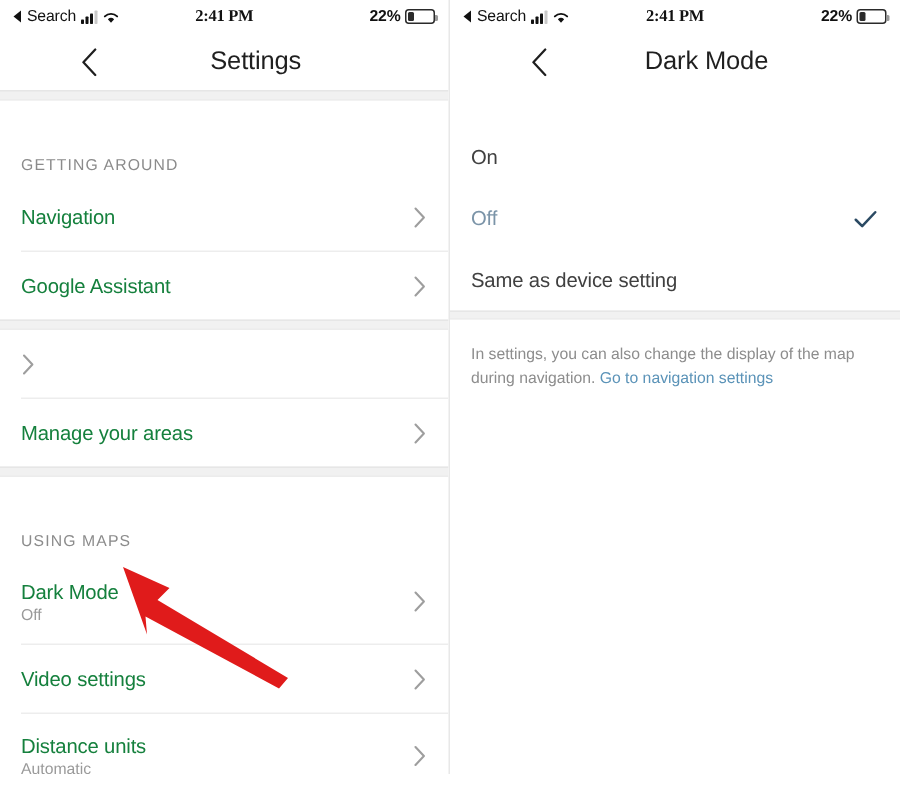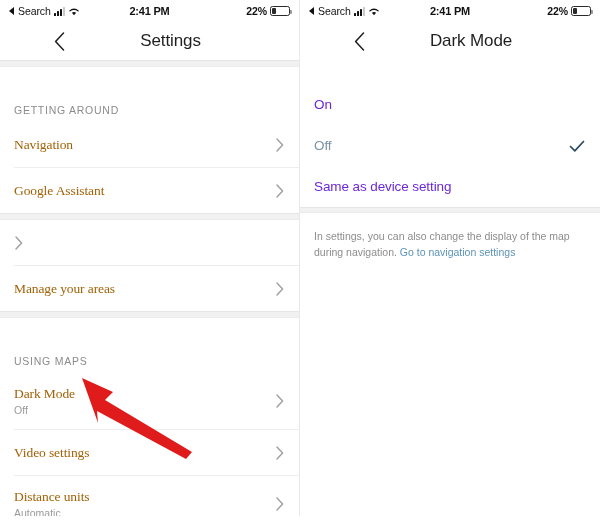--- a/index.html
+++ b/index.html
@@ -23,21 +23,21 @@
     height: 22px;
     display: flex;
     align-items: center;
     padding: 0 9px;
     font-size: 10.5px;
     color: #111;
     font-weight: 600;
     letter-spacing: -0.1px;
   }
   .sb-left { display: flex; align-items: center; gap: 3px; flex: 1 1 0; }
-  .sb-center { flex: 0 0 auto; font-size: 11px; font-weight: 700; letter-spacing: -0.2px; }
+  .sb-center { flex: 0 0 auto; font-size: 11px; font-weight: 700; letter-spacing: -0.2px; font-family: Liberation Serif, serif; }
   .sb-right { display: flex; align-items: center; justify-content: flex-end; gap: 3px; flex: 1 1 0; }
   .back-tri {
     width: 0; height: 0;
     border-top: 4px solid transparent;
     border-bottom: 4px solid transparent;
     border-right: 5px solid #111;
     margin-right: 1px;
   }
   .sb-label { font-size: 10.5px; font-weight: 500; }
   .sig { display: flex; align-items: flex-end; gap: 1px; height: 9px; }
@@ -111,23 +111,22 @@
     position: relative;
     display: flex;
     align-items: center;
     padding: 0 14px;
     min-height: 45px;
     cursor: pointer;
   }
   .row-texts { flex: 1 1 auto; display: flex; flex-direction: column; gap: 2px; }
   .row-title {
     font-size: 13.5px;
-    color: #a16207;
+    color: #15803d;
     letter-spacing: -0.1px;
-    font-family: Liberation Serif, serif;
   }
   .row-sub {
     font-size: 10.5px;
     color: #9a9a9a;
     letter-spacing: 0px;
   }
   .row.two-line { min-height: 56px; }
   .divider {
     height: 1px;
     background: #ededed;
@@ -143,21 +142,21 @@
   
   .opt-row {
     display: flex; align-items: center;
     padding: 0 14px;
     height: 41px;
     cursor: pointer;
   }
   .opt-label {
     flex: 1 1 auto;
     font-size: 13.5px;
-    color: #6d28d9;
+    color: #404040;
     letter-spacing: -0.1px;
   }
   .opt-row.selected .opt-label { color: #7b94a8; }
   .check { width: 18px; height: 18px; color: #2b4a63; }
 
   .footer-note {
     padding: 16px 14px 0 14px;
     font-size: 10.5px;
     line-height: 1.5;
     color: #8d8d8d;

